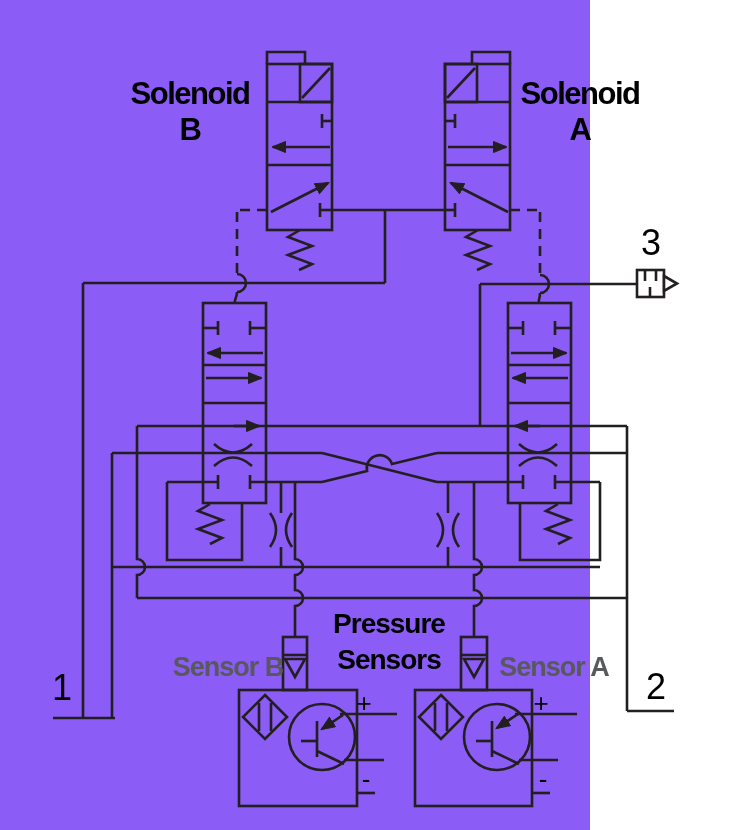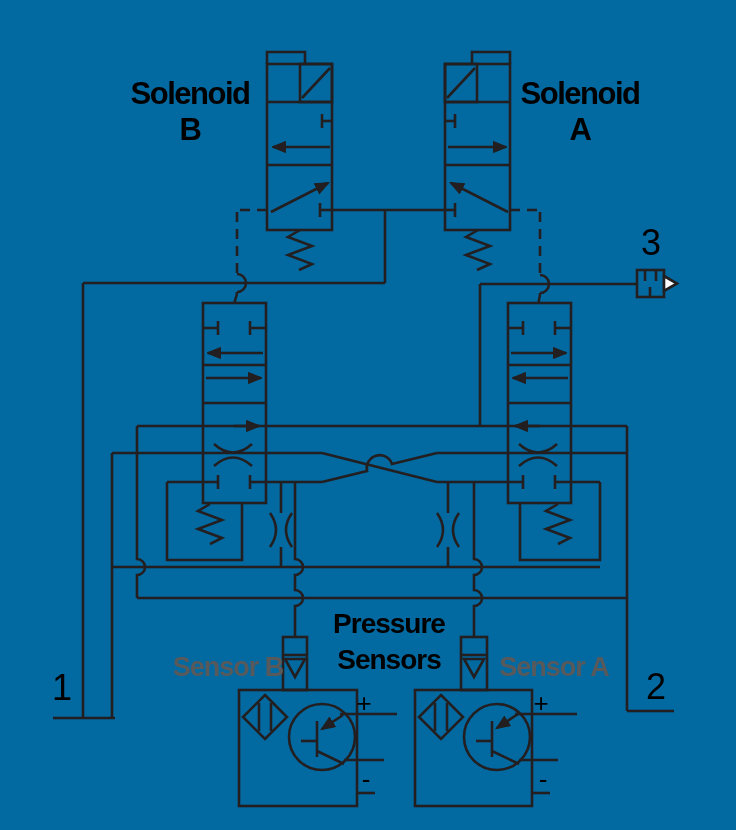--- a/index.html
+++ b/index.html
@@ -1,17 +1,17 @@
 <!DOCTYPE html>
 <html><head>
 <meta charset="utf-8">
 <title>Diagram</title>
 <style>
   html,body{margin:0;padding:0;background:#ffffff;width:736px;height:830px;overflow:hidden;}
-  .stage{position:relative;width:736px;height:830px;background:#0369a1;}
+  .stage{position:relative;width:590px;height:830px;background:#8b5cf6;}
   svg{display:block;}
   svg text{font-family:"Liberation Sans","DejaVu Sans",sans-serif;font-weight:bold;fill:#000;}
   .t31{font-size:31px;letter-spacing:-1.5px;text-anchor:middle;}
   .t28{font-size:28px;letter-spacing:-1px;text-anchor:middle;}
   .t27g{font-size:27px;letter-spacing:-1px;text-anchor:middle;fill:#58595b;}
   .t36{font-size:36px;text-anchor:middle;font-weight:normal;font-family:"Liberation Sans","DejaVu Sans",sans-serif;}
   .t26{font-size:26px;text-anchor:middle;font-weight:normal;}
 </style>
 </head>
 <body>

